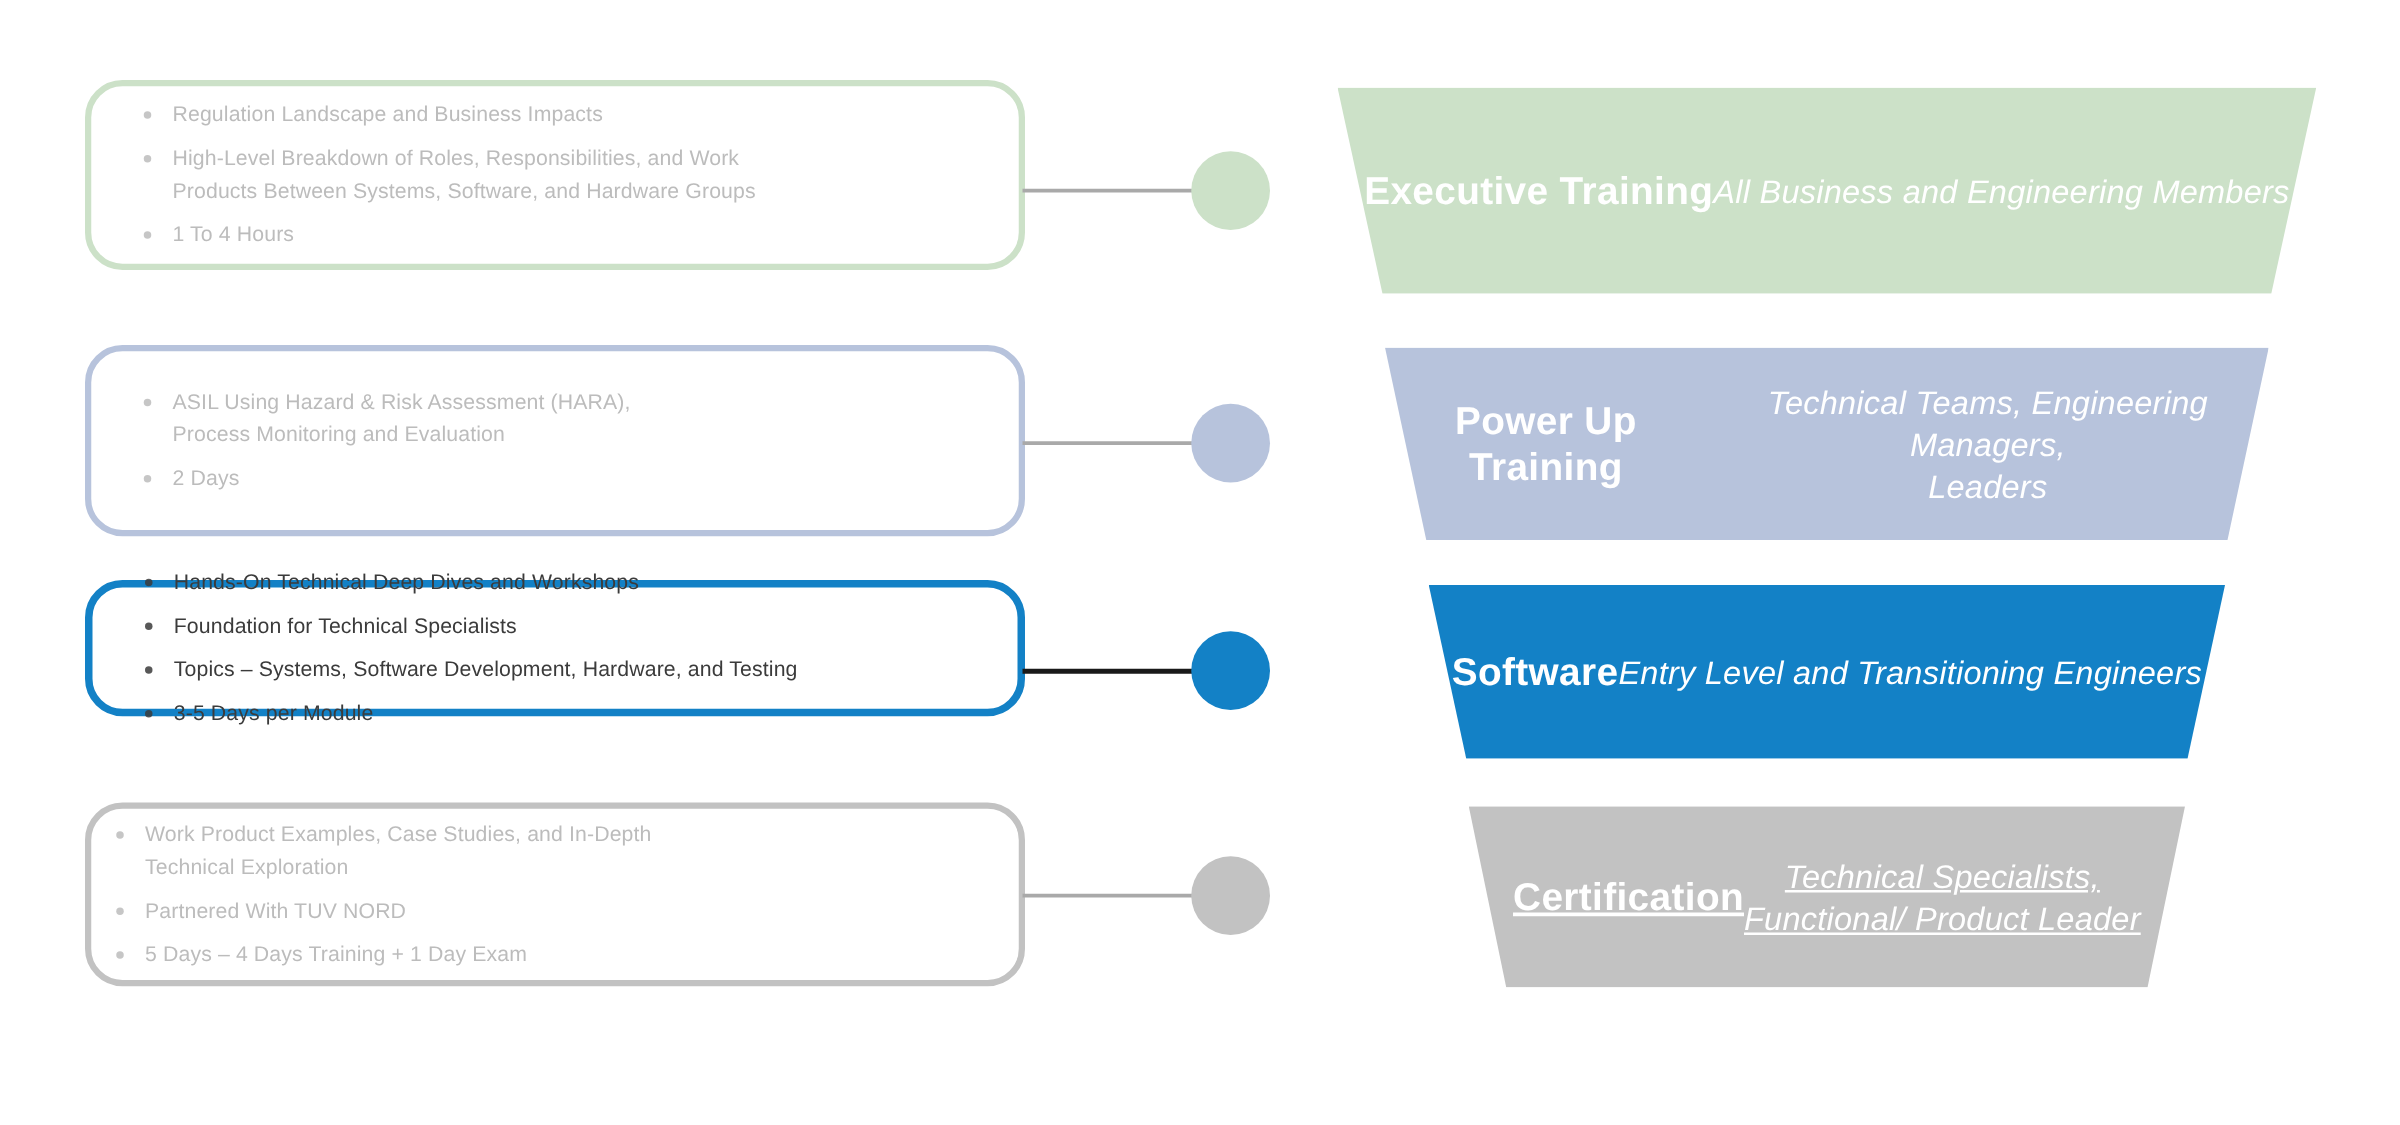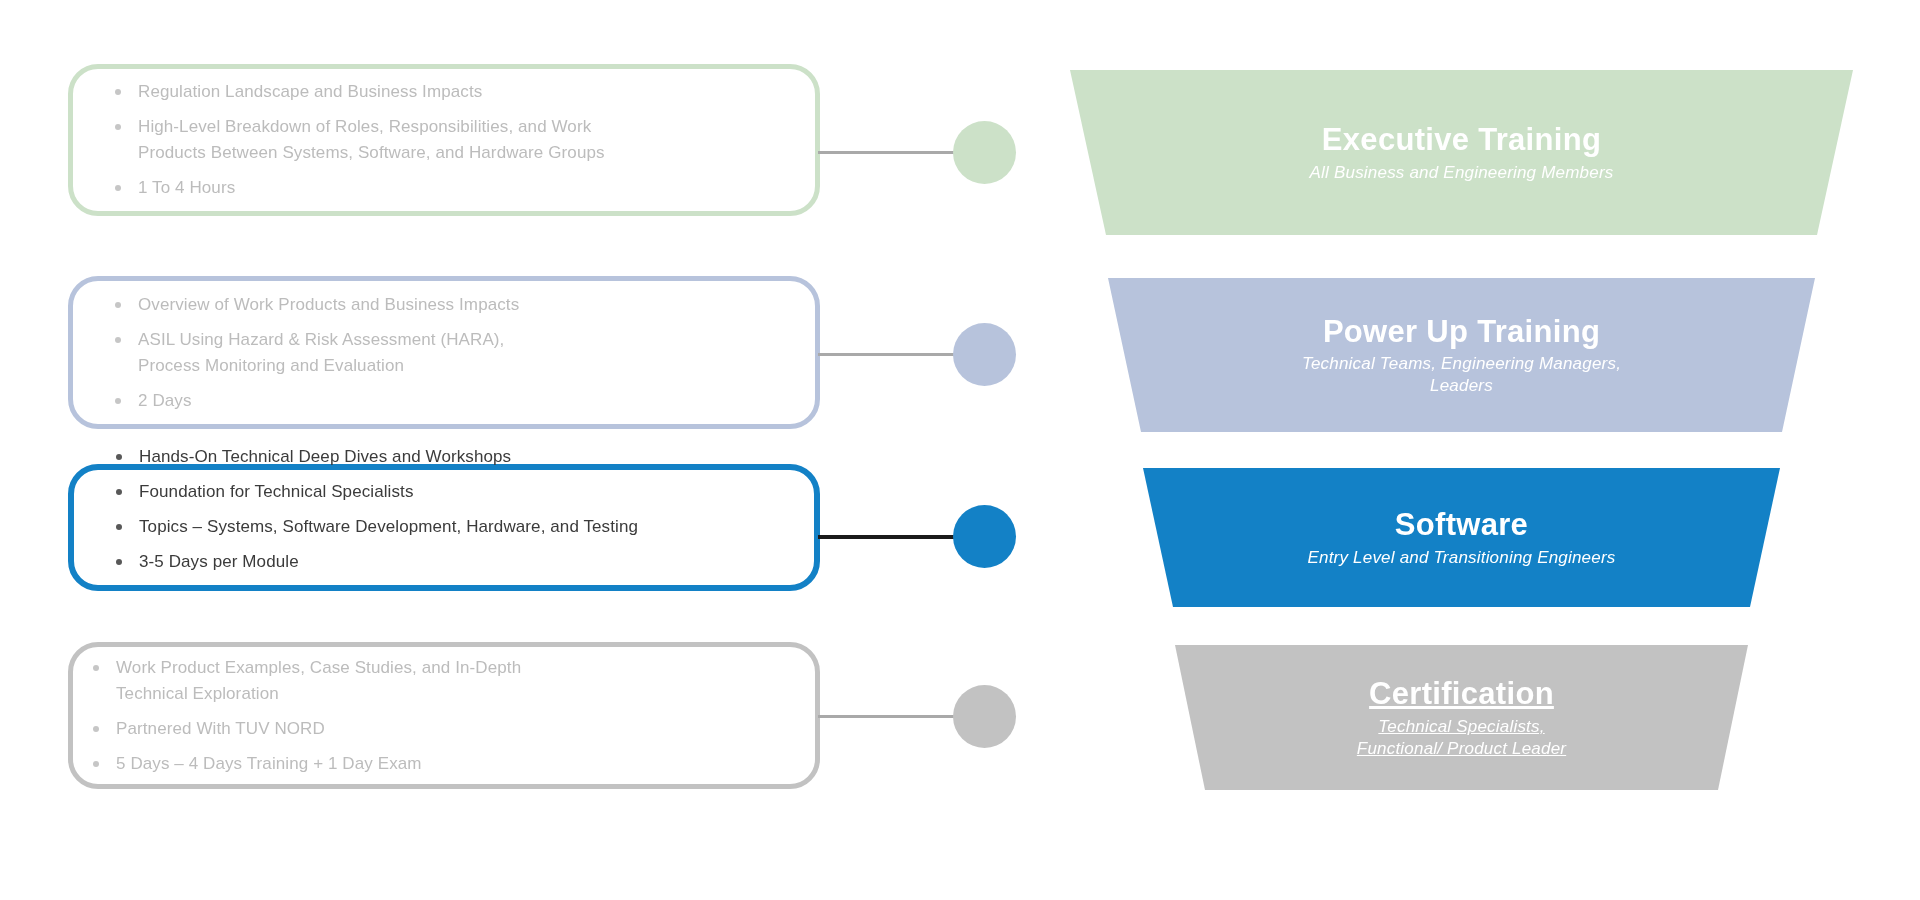--- a/index.html
+++ b/index.html
@@ -21,21 +21,21 @@
     border: 5px solid #4d7c0f;
     border-radius: 30px;
     box-sizing: border-box;
     display: flex;
     flex-direction: column;
     justify-content: center;
     padding: 10px 28px 10px 42px;
   }
   .card-1 { top: 64px;  height: 152px; }
   .card-2 { top: 276px; height: 153px; }
-  .card-3 { top: 464px; height: 127px; border-width: 6px; justify-content: flex-end; }
+  .card-3 { top: 464px; height: 109px; border-width: 6px; }
   .card-4 { top: 642px; height: 147px; padding-left: 20px; }
 
   .bullets { list-style: none; margin: 0; padding: 0; display: flex; flex-direction: column; gap: 9px; }
   .bullet { display: flex; align-items: flex-start; font-size: 17px; line-height: 26px; letter-spacing: 0.1px; }
   .dot { width: 6px; height: 6px; border-radius: 50%; background: currentColor; margin: 10px 17px 0 0; flex: none; opacity: 0.85; }
   .bullet-text { white-space: pre-line; }
 
   
   .connector { position: absolute; left: 818px; width: 140px; height: 3px; background: #a9a9a9; }
   .connector-1 { top: 151px; }
@@ -46,38 +46,38 @@
   .node { position: absolute; left: 953px; width: 63px; height: 63px; border-radius: 50%; }
   .node-1 { top: 121px; }
   .node-2 { top: 323px; }
   .node-3 { top: 505px; }
   .node-4 { top: 685px; }
 
   
   .funnel {
     position: absolute;
     display: flex;
-    flex-direction: column;
+    flex-direction: row;
     align-items: center;
     justify-content: center;
     text-align: center;
     color: #ffffff;
     box-sizing: border-box;
   }
   .funnel-1 { top: 70px;  height: 165px; left: 1070px; width: 783px;
               clip-path: polygon(0 0, 100% 0, calc(100% - 36px) 100%, 36px 100%); }
   .funnel-2 { top: 278px; height: 154px; left: 1108px; width: 707px;
               clip-path: polygon(0 0, 100% 0, calc(100% - 33px) 100%, 33px 100%); }
   .funnel-3 { top: 468px; height: 139px; left: 1143px; width: 637px;
               clip-path: polygon(0 0, 100% 0, calc(100% - 30px) 100%, 30px 100%); }
   .funnel-4 { top: 645px; height: 145px; left: 1175px; width: 573px;
               clip-path: polygon(0 0, 100% 0, calc(100% - 30px) 100%, 30px 100%); }
 
   .funnel-title { font-size: 31px; font-weight: 800; letter-spacing: 0.3px; line-height: 1.2; }
-  .funnel-sub { font-size: 17px; font-style: italic; font-weight: 500; line-height: 1.3;
+  .funnel-sub { font-size: 26px; font-style: italic; font-weight: 500; line-height: 1.3;
                 white-space: pre-line; margin-top: 3px; letter-spacing: 0.2px; }
 </style>
 </head>
 <body>
 
 <div class="stage">
 
   <div class="card card-1" style="border-color: rgb(204, 225, 200); color: rgb(188, 188, 188);">
     <ul class="bullets">
       <li class="bullet">
@@ -97,24 +97,20 @@
   </div>
   <div class="connector connector-1" style="background-color: rgb(169, 169, 169);"></div>
   <div class="node node-1" style="background-color: rgb(204, 225, 200);"></div>
   <div class="funnel funnel-1" style="background-color: rgb(204, 225, 200);">
     <div class="funnel-title">Executive Training</div>
     <div class="funnel-sub">All Business and Engineering Members</div>
   </div>
 
   <div class="card card-2" style="border-color: rgb(183, 195, 220); color: rgb(188, 188, 188);">
     <ul class="bullets">
-      <li class="bullet">
-        <span class="dot"></span>
-        <span class="bullet-text">Overview of Work Products and Business Impacts</span>
-      </li>
       <li class="bullet">
         <span class="dot"></span>
         <span class="bullet-text">ASIL Using Hazard &amp; Risk Assessment (HARA),
 Process Monitoring and Evaluation</span>
       </li>
       <li class="bullet">
         <span class="dot"></span>
         <span class="bullet-text">2 Days</span>
       </li>
     </ul>

